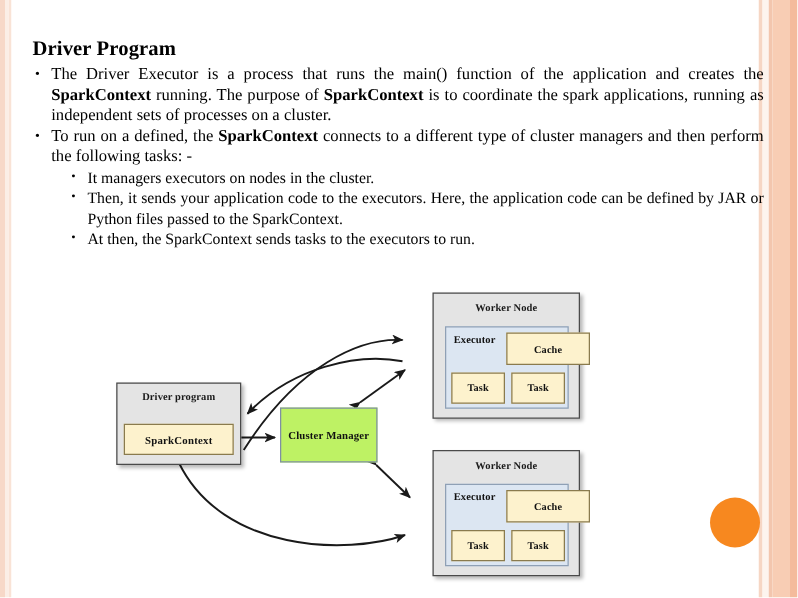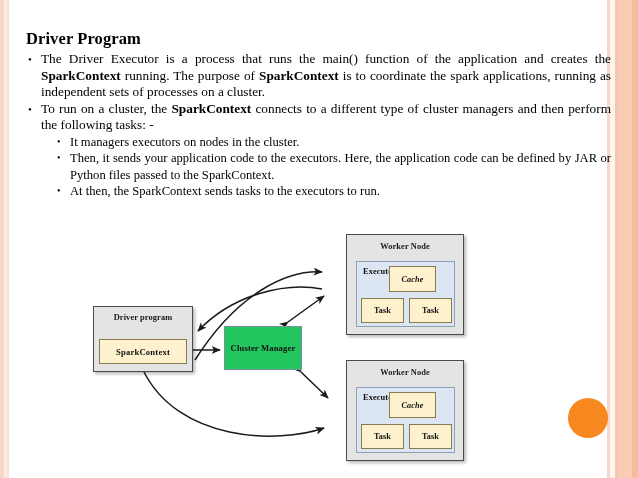--- a/index.html
+++ b/index.html
@@ -146,21 +146,21 @@
     background: #fdf2cd;
     border: 1px solid #8a7b4e;
     display: flex; align-items: center; justify-content: center;
     font-size: 8.6px; font-weight: bold; color: #111;
     letter-spacing: .2px;
   }
 
   
   .cluster-mgr {
     left: 136px; top: 94px; width: 78px; height: 44px;
-    background: #22c55e;
+    background: #bef264;
     border: 1px solid #7f8fa3;
     display: flex; align-items: center; justify-content: center;
     font-size: 8.6px; font-weight: bold; color: #111;
     letter-spacing: .15px;
   }
 
   
   .worker {
     width: 118px; height: 101px;
     background: #e4e4e4;
@@ -190,21 +190,21 @@
   }
   .cell {
     position: absolute;
     background: #fdf2cd;
     border: 1px solid #8a7b4e;
     box-sizing: border-box;
     display: flex; align-items: center; justify-content: center;
     font-size: 8.2px; font-weight: bold; color: #111;
     letter-spacing: .15px;
   }
-  .cache-cell { left: 32px; top: 4px;  width: 47px; height: 26px; font-style: italic; }
+  .cache-cell { left: 48px; top: 4px;  width: 67px; height: 26px; }
   .task-l     { left: 4px;  top: 36px; width: 43px; height: 25px; }
   .task-r     { left: 52px; top: 36px; width: 43px; height: 25px; }
 
   .arrows {
     position: absolute;
     left: 0; top: 0;
     width: 360px; height: 236px;
     pointer-events: none;
   }
 </style>
@@ -227,21 +227,21 @@
 
   <div id="content">
     <div class="slide-title">Driver Program</div>
     <ul class="lvl1" id="bullet-list">
         <li>
           <span class="bullet">•</span>
           <span class="li-text"><span>The Driver Executor is a process that runs the main() function of the application and creates the </span><b class="kw">SparkContext</b><span> running. The purpose of </span><b class="kw">SparkContext</b><span> is to coordinate the spark applications, running as independent sets of processes on a cluster.</span></span>
         </li>
         <li>
           <span class="bullet">•</span>
-          <span class="li-text"><span>To run on a cluster, the </span><b class="kw">SparkContext</b><span> connects to a different type of cluster managers and then perform the following tasks: -</span></span>
+          <span class="li-text"><span>To run on a defined, the </span><b class="kw">SparkContext</b><span> connects to a different type of cluster managers and then perform the following tasks: -</span></span>
         </li>
         <ul class="lvl2">
           <li>
             <span class="bullet">•</span>
             <span class="li-text"><span>It managers executors on nodes in the cluster.</span></span>
           </li>
           <li>
             <span class="bullet">•</span>
             <span class="li-text"><span>Then, it sends your application code to the executors. Here, the application code can be defined by JAR or Python files passed to the SparkContext.</span></span>
           </li>

